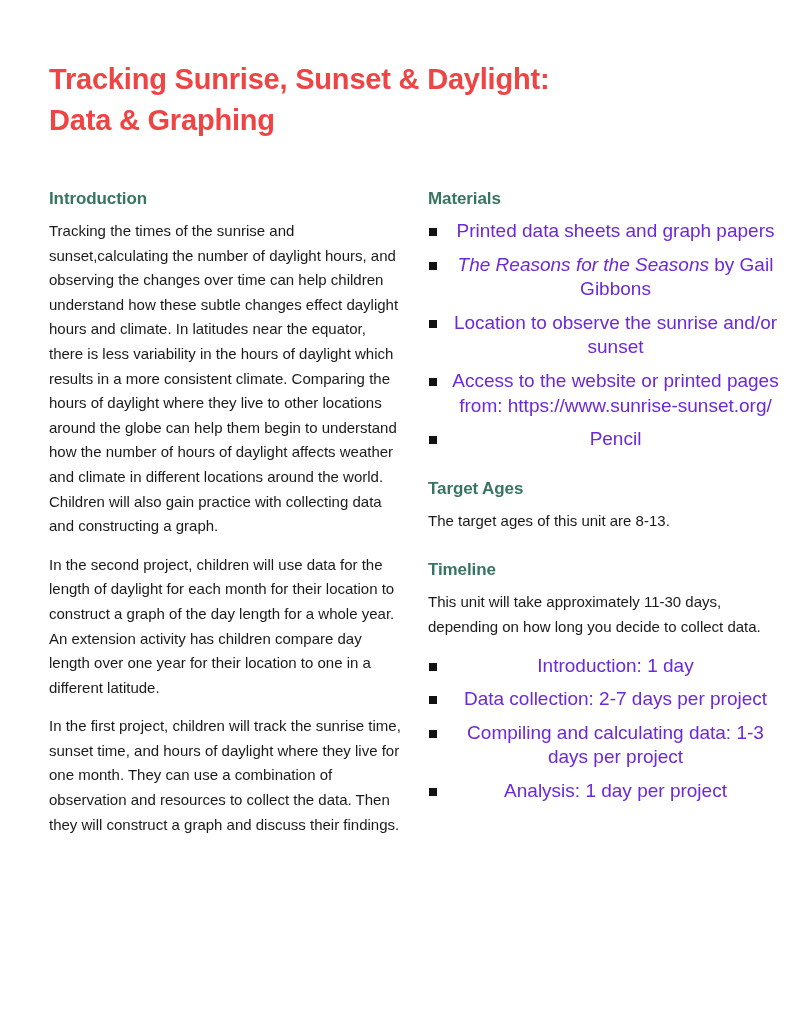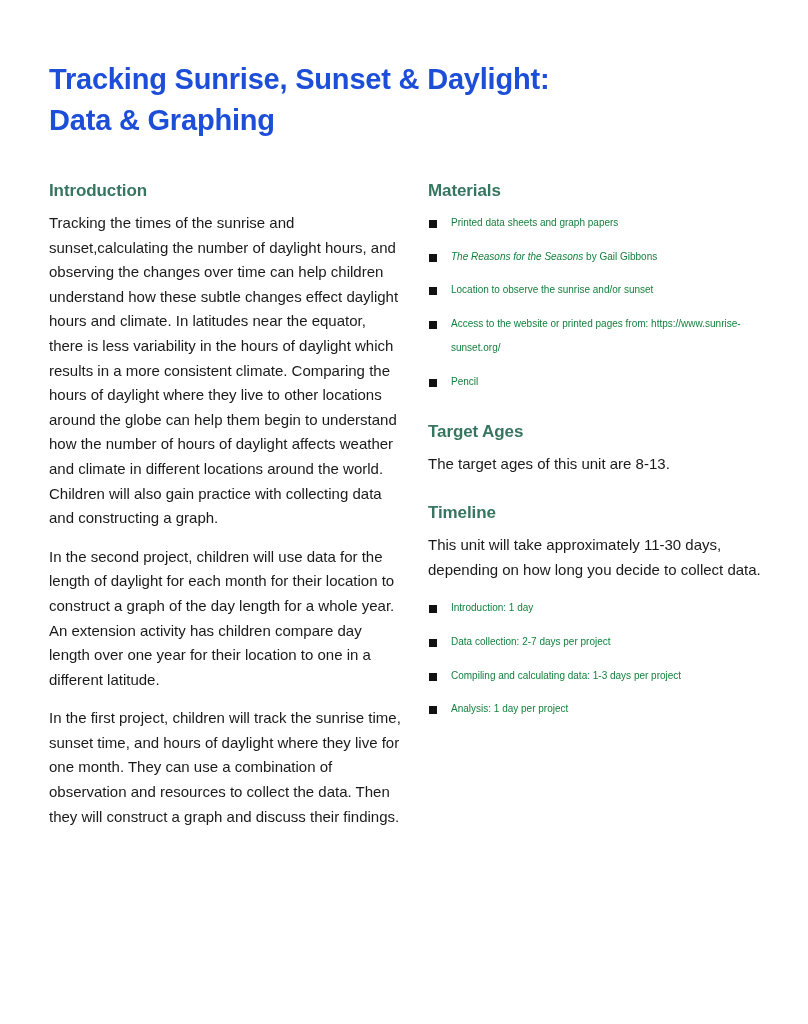--- a/index.html
+++ b/index.html
@@ -28,28 +28,28 @@
   
   .doc-title {
     position: absolute;
     left: 49px;
     top: 59px;
     width: 700px;
     font-size: 29px;
     font-weight: bold;
     line-height: 41px;
     letter-spacing: -0.2px;
-    color: #1d4ed8;
+    color: #ef4444;
   }
   .doc-title .line { display: block; }
 
   
   .col {
     position: absolute;
-    top: 180px;
+    top: 188px;
   }
   .col-left { left: 49px; width: 352px; }
   .col-right { left: 428px; width: 352px; }
 
   .section-heading {
     font-size: 17px;
     font-weight: bold;
     color: #37755f;
     line-height: 22px;
     margin: 0 0 9px 0;
@@ -68,24 +68,25 @@
 
   
   ul.bullets {
     list-style: none;
     margin: 0;
     padding: 0;
   }
   ul.bullets li {
     position: relative;
     padding-left: 23px;
-    font-size: 10px;
+    font-size: 19px;
     line-height: 24.6px;
     margin-bottom: 9px;
-    color: #15803d;
+    color: #6d28d9;
+    text-align: center;
   }
   ul.bullets li:last-child { margin-bottom: 0; }
   ul.bullets li .sq {
     position: absolute;
     left: 1px;
     top: 9px;
     width: 8px;
     height: 8px;
     background: #111111;
   }

